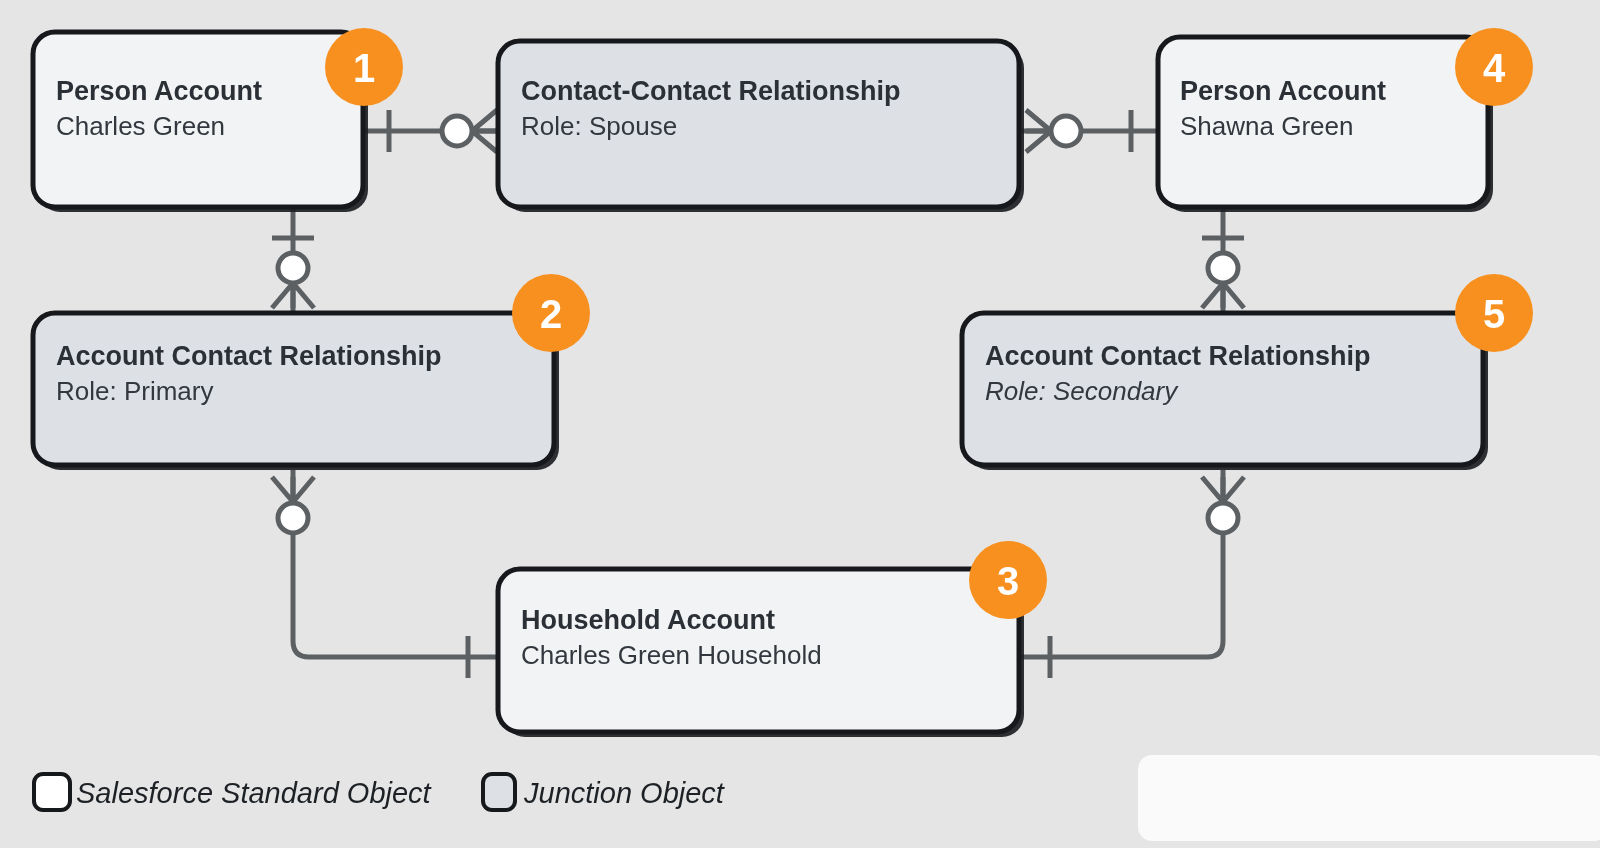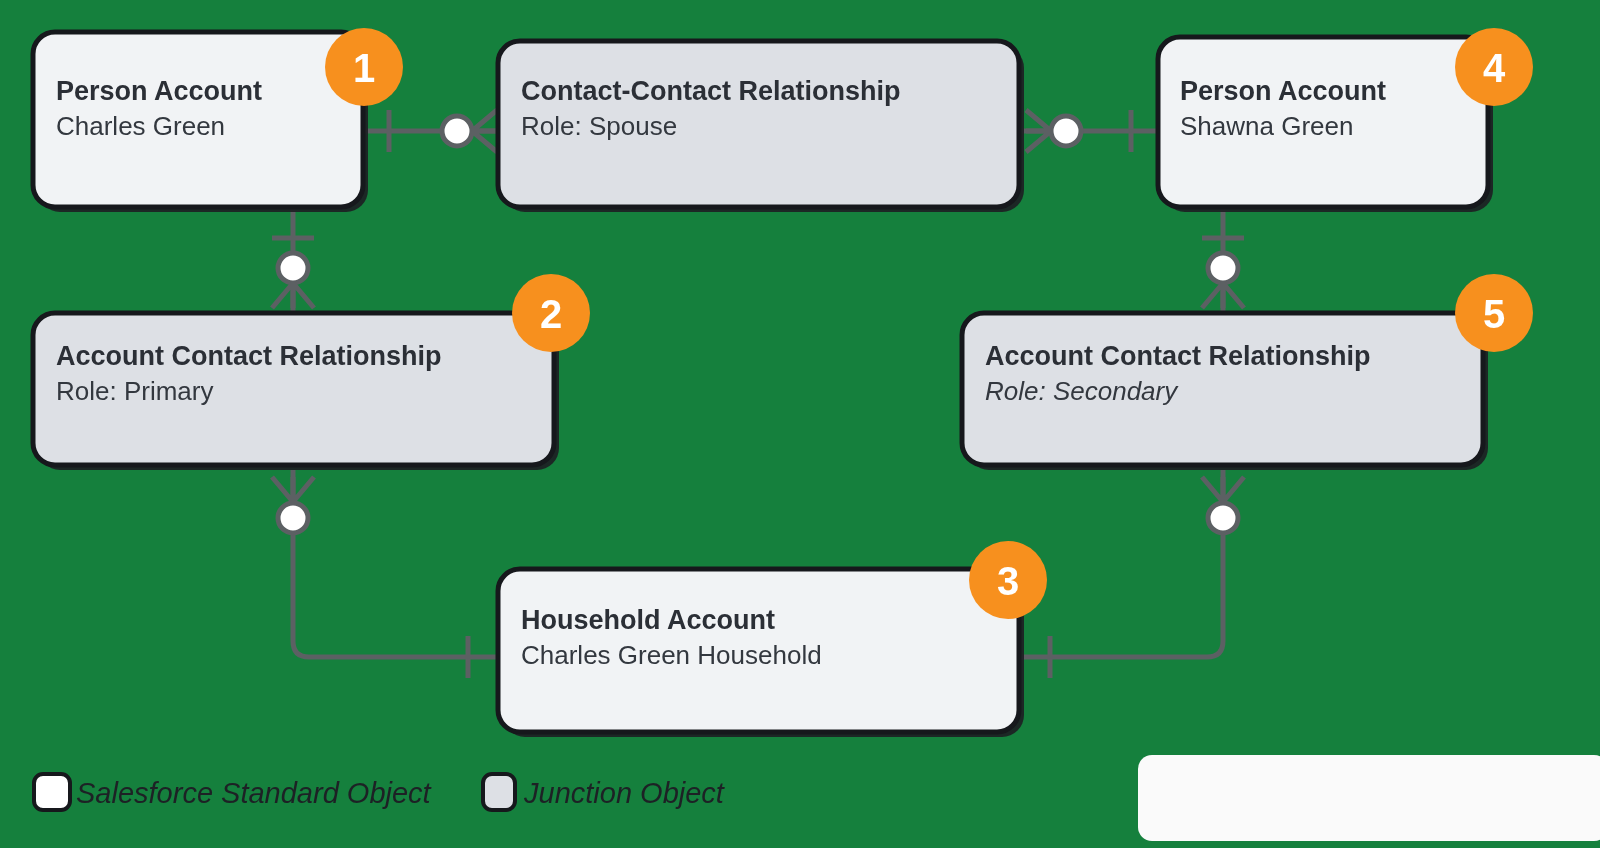--- a/index.html
+++ b/index.html
@@ -11,21 +11,21 @@
   body {
     width: 1600px;
     height: 848px;
     font-family: "Liberation Sans", sans-serif;
     overflow: hidden;
   }
   #diagram-root {
     position: relative;
     width: 1600px;
     height: 848px;
-    background: #15803d;
+    background: #e5e5e5;
   }
   svg#erd {
     position: absolute;
     top: 0;
     left: 0;
     width: 1600px;
     height: 848px;
     display: block;
   }
   .node-box {

